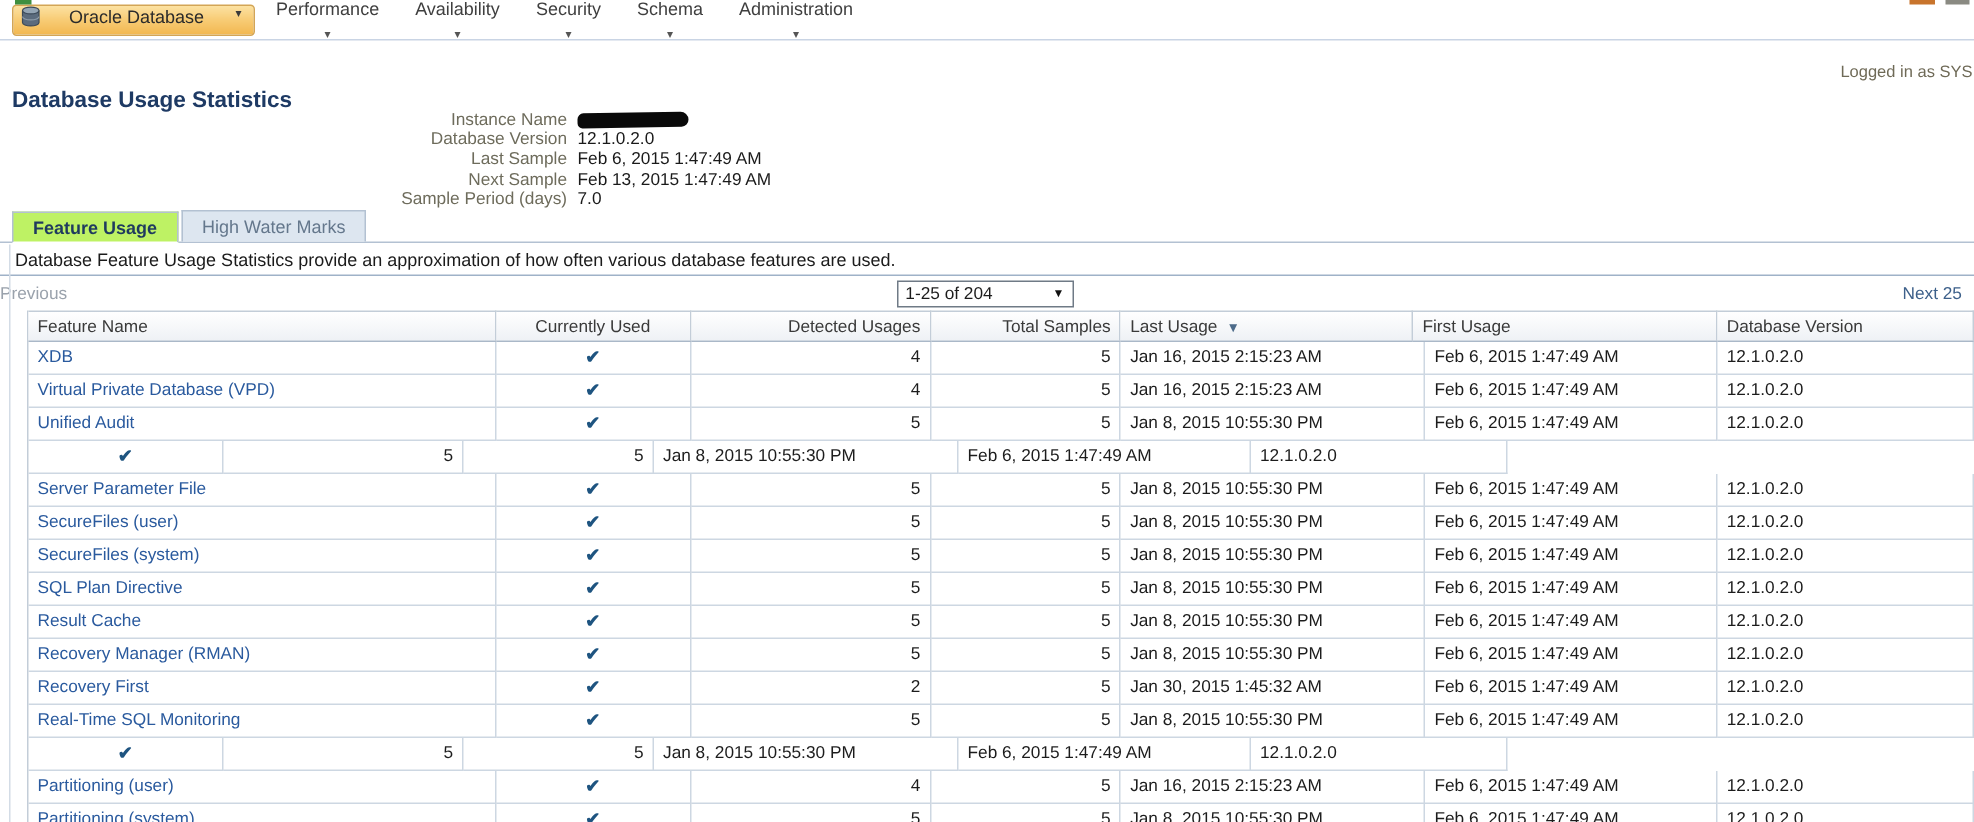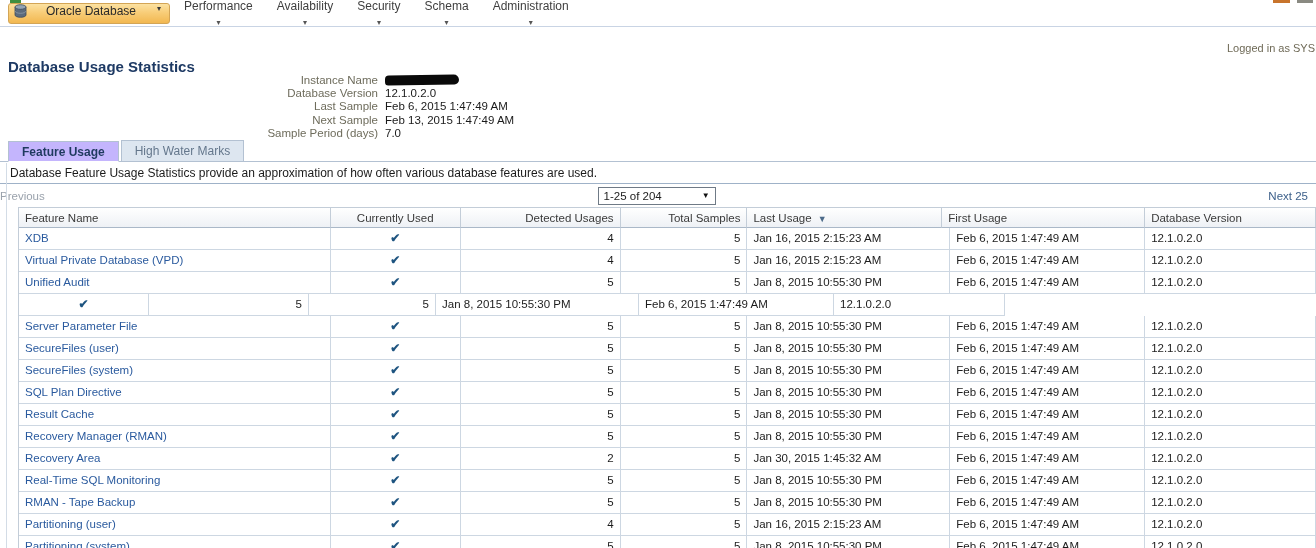--- a/index.html
+++ b/index.html
@@ -40,21 +40,21 @@
   .info-value { color:#1a1a1a; }
   .redacted { display:inline-block; width:74px; height:10px; margin-top:1px;
               background:#0a0a0a; border-radius:6px 8px 7px 5px; transform:rotate(-1deg); }
 
   
   .tabstrip { margin-top:64px; display:flex; align-items:flex-end; padding-left:8px;
               border-bottom:1px solid #b3c1d2; }
   .tab { height:21px; line-height:20px; padding:0 13px; font-size:12px;
          border:1px solid #b3c1d2; border-bottom:none; cursor:pointer;
          white-space:nowrap; }
-  .tab.active { background:#c4b5fd; font-weight:bold; color:#1f3a5f;
+  .tab.active { background:#bef264; font-weight:bold; color:#1f3a5f;
                 margin-bottom:-1px; border-bottom:1px solid #fff;text-align:right; }
   .tab.inactive { background:#dde6f0; color:#64778c; margin-left:2px; }
 
   
   .descr { padding:4px 0 4px 10px; font-size:12px; color:#1b1b1b;
            border-bottom:1px solid #9fb2c8; height:22px; }
 
   
   .pager { height:23px; display:flex; align-items:center; justify-content:space-between;
            gap:8px; padding-right:8px; font-size:11.5px; }
@@ -266,39 +266,38 @@
       <div class="trow">
     <div class="cell c0"><a class="feature-link">Recovery Manager (RMAN)</a></div>
     <div class="cell c1"><span class="check">✔</span></div>
     <div class="cell c2">5</div>
     <div class="cell c3">5</div>
     <div class="cell c4">Jan 8, 2015 10:55:30 PM</div>
     <div class="cell c5">Feb 6, 2015 1:47:49 AM</div>
     <div class="cell c6">12.1.0.2.0</div>
   </div>
       <div class="trow">
-    <div class="cell c0"><a class="feature-link">Recovery Area</a></div>
+    <div class="cell c0"><a class="feature-link">Recovery First</a></div>
     <div class="cell c1"><span class="check">✔</span></div>
     <div class="cell c2">2</div>
     <div class="cell c3">5</div>
     <div class="cell c4">Jan 30, 2015 1:45:32 AM</div>
     <div class="cell c5">Feb 6, 2015 1:47:49 AM</div>
     <div class="cell c6">12.1.0.2.0</div>
   </div>
       <div class="trow">
     <div class="cell c0"><a class="feature-link">Real-Time SQL Monitoring</a></div>
     <div class="cell c1"><span class="check">✔</span></div>
     <div class="cell c2">5</div>
     <div class="cell c3">5</div>
     <div class="cell c4">Jan 8, 2015 10:55:30 PM</div>
     <div class="cell c5">Feb 6, 2015 1:47:49 AM</div>
     <div class="cell c6">12.1.0.2.0</div>
   </div>
       <div class="trow">
-    <div class="cell c0"><a class="feature-link">RMAN - Tape Backup</a></div>
     <div class="cell c1"><span class="check">✔</span></div>
     <div class="cell c2">5</div>
     <div class="cell c3">5</div>
     <div class="cell c4">Jan 8, 2015 10:55:30 PM</div>
     <div class="cell c5">Feb 6, 2015 1:47:49 AM</div>
     <div class="cell c6">12.1.0.2.0</div>
   </div>
       <div class="trow">
     <div class="cell c0"><a class="feature-link">Partitioning (user)</a></div>
     <div class="cell c1"><span class="check">✔</span></div>

